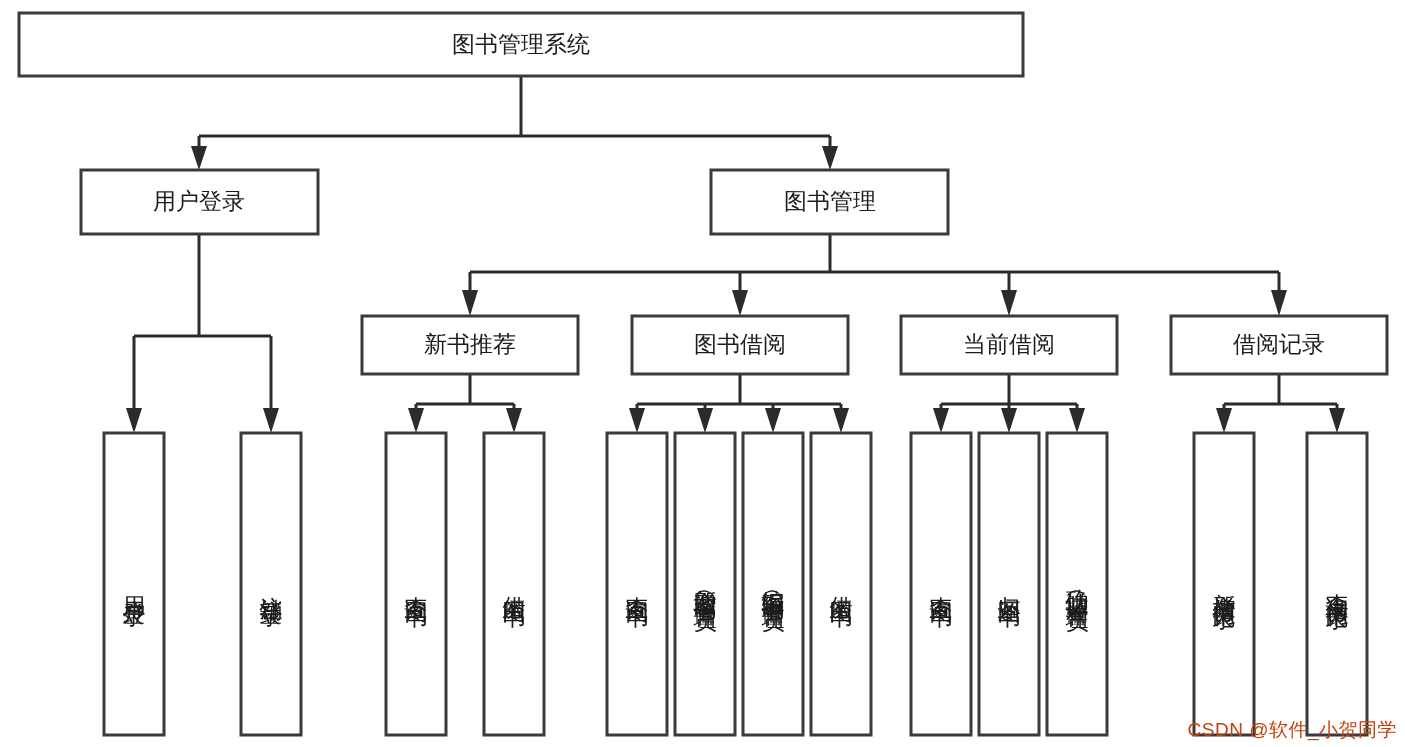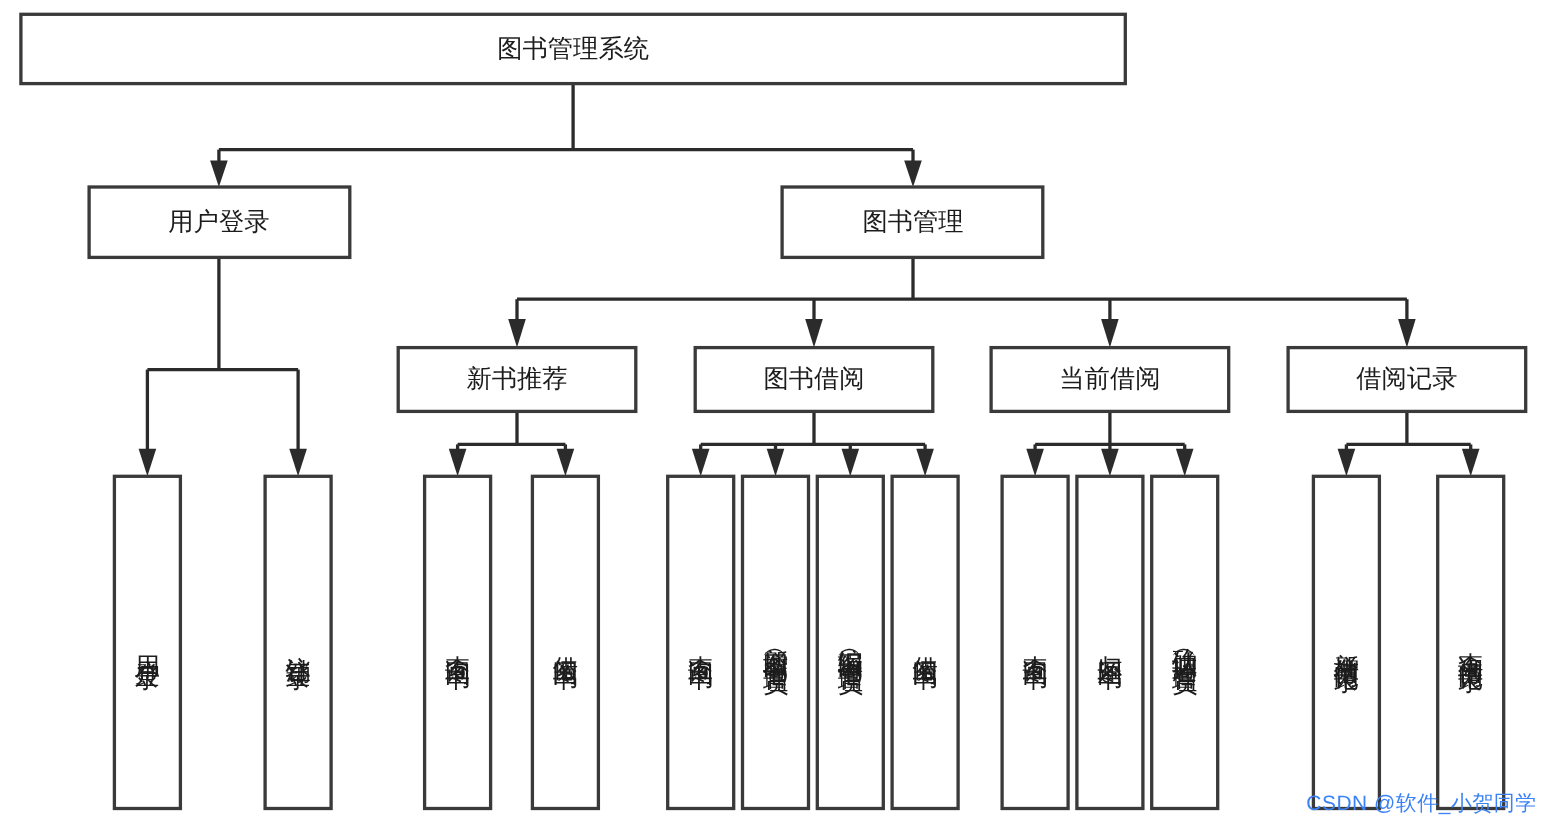--- a/index.html
+++ b/index.html
@@ -46,21 +46,21 @@
     fill: #1c1c1c;
     text-anchor: middle;
     dominant-baseline: middle;
   }
   .watermark-text {
     position: absolute;
     right: 8px;
     bottom: 4px;
     font-family: "Liberation Sans", "DejaVu Sans", sans-serif;
     font-size: 19px;
-    color: #3b82f6;
+    color: #c2410c;
     letter-spacing: 0.5px;
     white-space: nowrap;
     pointer-events: none;
   }
   .vlabel {
     position: absolute;
     writing-mode: vertical-rl;
     text-orientation: upright;
     font-family: "Liberation Sans", "DejaVu Sans", sans-serif;
     font-size: 23px;

